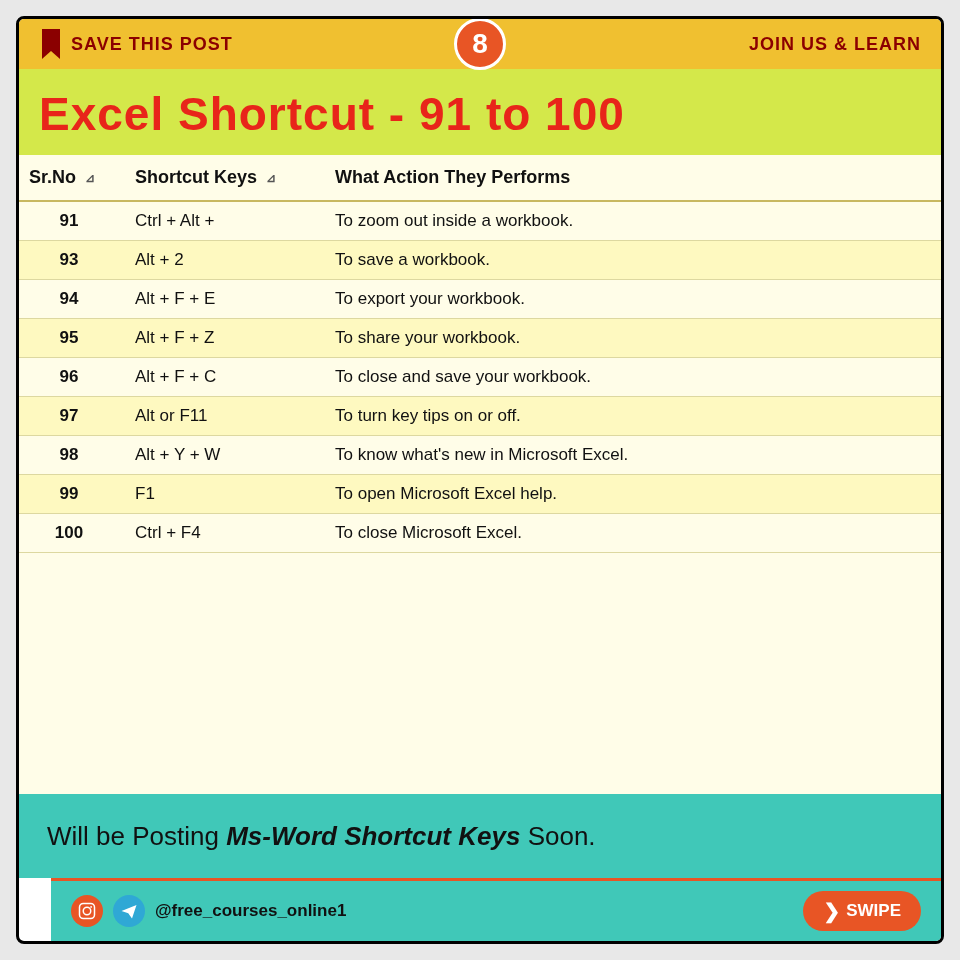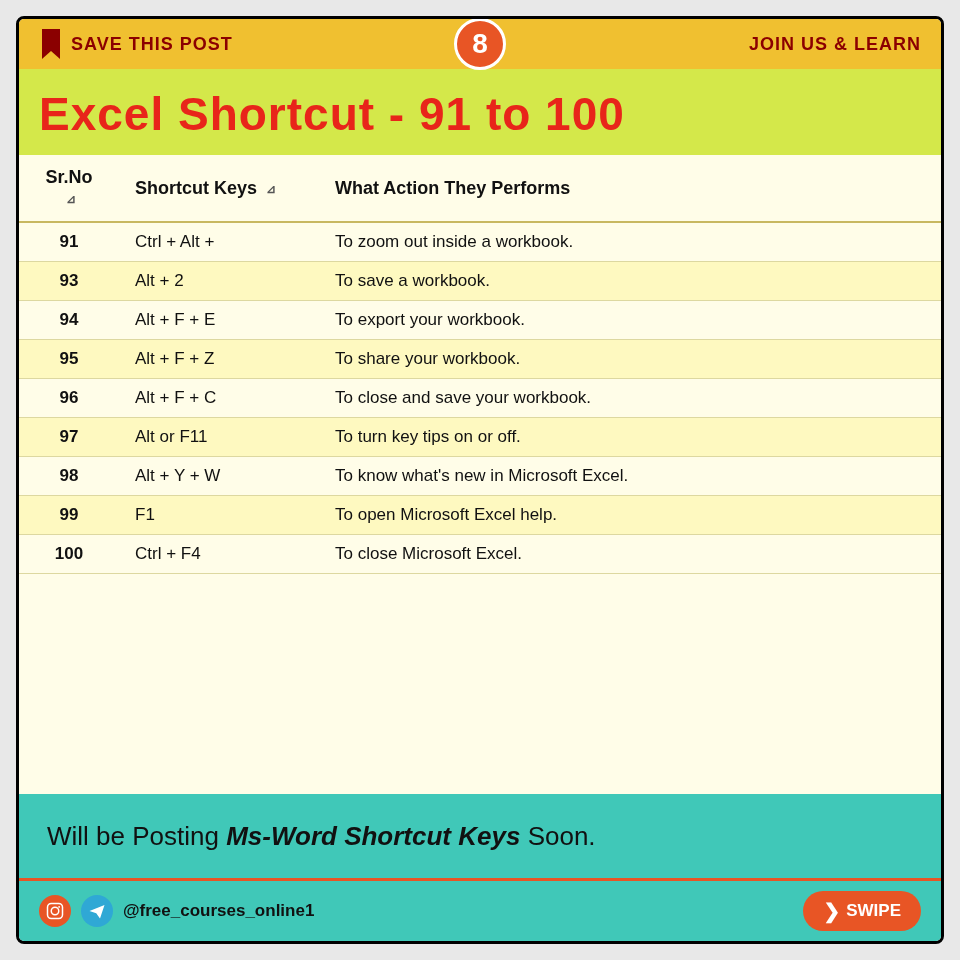--- a/index.html
+++ b/index.html
@@ -117,21 +117,22 @@
       padding: 12px 16px;
       text-align: left;
       font-size: 18px;
       font-weight: 900;
       color: #111;
       border-bottom: 2px solid #c8b860;
     }
 
     thead th:first-child {
       width: 100px;
-      text-align: center;
+      text-align: left;
+      padding-left: 10px;
     }
 
     thead th:nth-child(2) {
       width: 200px;
     }
 
     tbody tr:nth-child(odd) {
       background: #fffde8;
     }
 
@@ -180,20 +181,21 @@
     }
 
     
     .bottom-bar {
       background: #40c8b8;
       border-top: 3px solid #e85525;
       display: flex;
       align-items: center;
       justify-content: space-between;
       padding: 10px 20px;
+      margin-left: 32px;
     }
 
     .social-icons {
       display: flex;
       align-items: center;
       gap: 10px;
     }
 
     .social-icon-circle {
       width: 32px;

